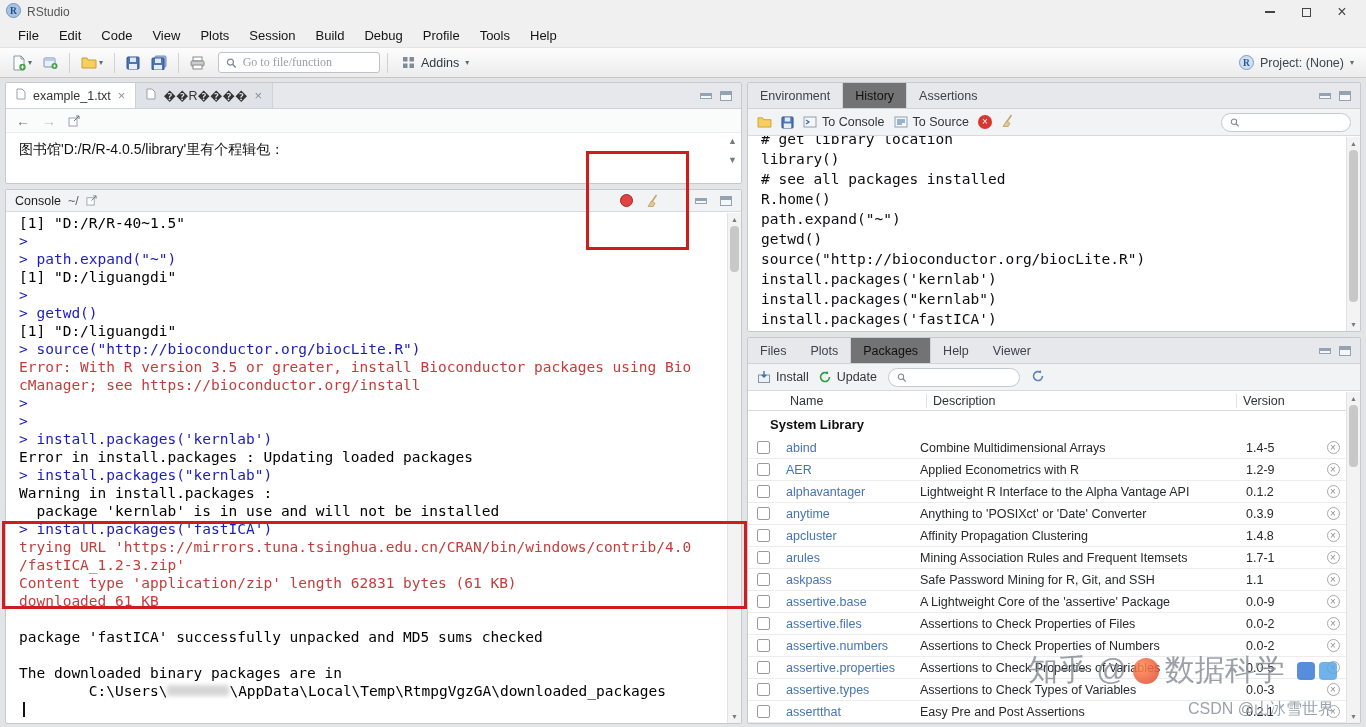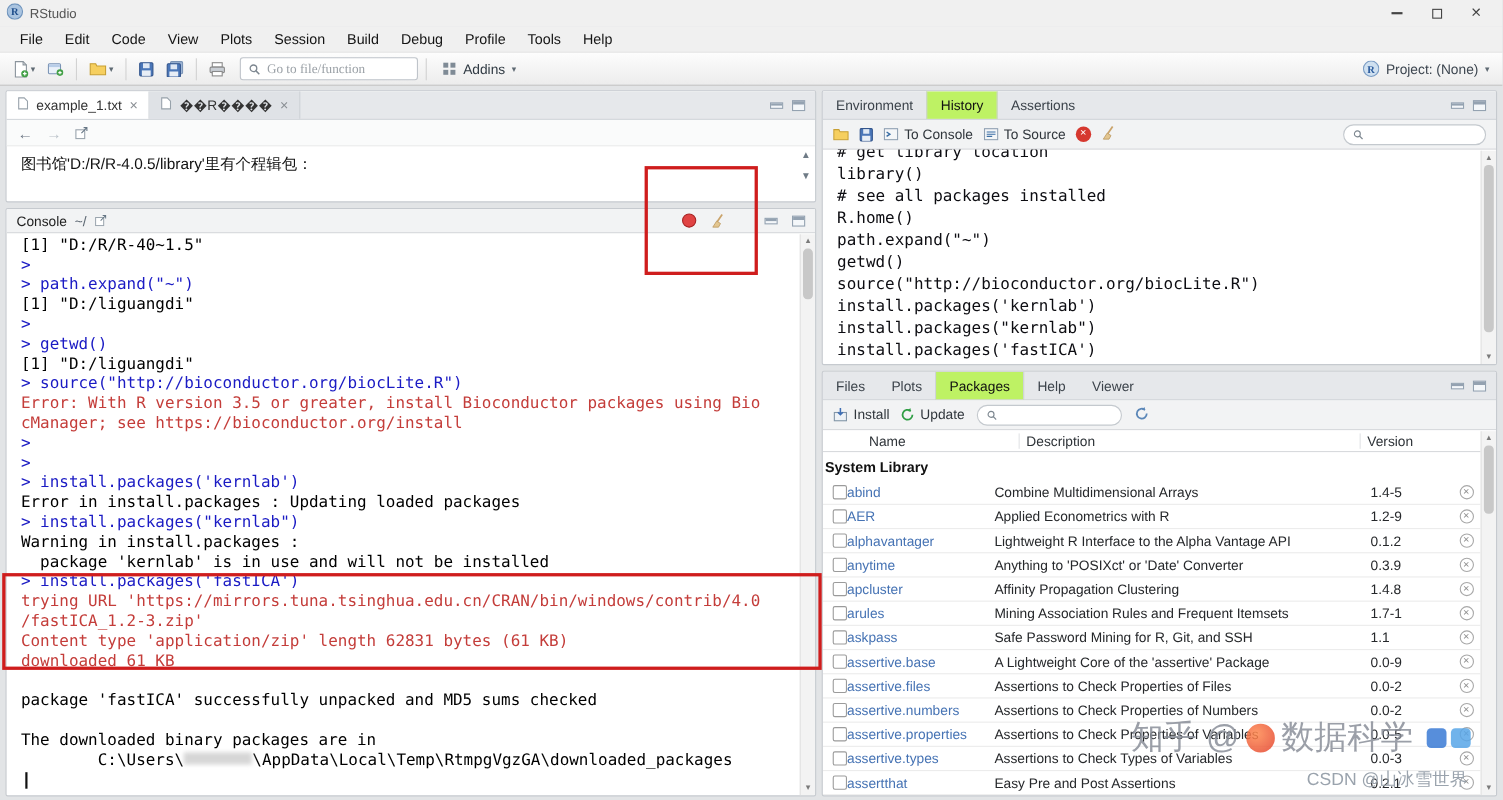--- a/index.html
+++ b/index.html
@@ -38,21 +38,21 @@
   .source-pane{height:102px;}
   .console-pane{flex:1;}
   .env-pane{height:250px;}
   .files-pane{flex:1;}
   
   .tabbar{height:26px;background:#e6e8eb;display:flex;align-items:stretch;border-bottom:1px solid #cfd3d8;flex:none;}
   .doc-tab{display:flex;align-items:center;gap:7px;padding:0 10px;font-size:12.5px;color:#333;border-right:1px solid #cfd3d8;background:#dfe2e6;}
   .doc-tab.active{background:#fff;}
   .tab-close{color:#8a8f94;font-size:13px;}
   .pane-tab{display:flex;align-items:center;padding:0 12px;font-size:12.5px;color:#3c434b;}
-  .pane-tab.active{background:#bef264;border-left:1px solid #cfd3d8;border-right:1px solid #cfd3d8;color:#111;}
+  .pane-tab.active{background:#737373;border-left:1px solid #cfd3d8;border-right:1px solid #cfd3d8;color:#111;}
   .pane-btns{margin-left:auto;display:flex;align-items:center;gap:8px;padding-right:9px;}
   .pane-btn{width:12px;height:10px;border:1px solid #94a2b1;background:#f4f7fa;position:relative;display:inline-block;}
   .pane-btn::before{content:'';position:absolute;top:0;left:0;right:0;height:3px;background:#94a2b1;}
   .pane-btn.min{height:6px;}
   .pane-btn.min::before{height:2px;}
   
   .src-toolbar{height:24px;display:flex;align-items:center;gap:12px;padding:0 10px;border-bottom:1px solid #ebebeb;background:#fafbfb;flex:none;}
   .nav-arrow{font-size:14px;color:#6b7683;line-height:1;}
   .nav-arrow.fwd{color:#b9c1c8;}
   .src-content{flex:1;position:relative;font-size:14px;padding:8px 24px 0 13px;color:#111;}
@@ -89,25 +89,25 @@
   .history-body{flex:1;font-family:"DejaVu Sans Mono","Liberation Mono",monospace;font-size:14.5px;line-height:20px;padding:0 18px 0 13px;white-space:pre;overflow:hidden;color:#0d0d12;}
   .hline:first-child{margin-top:-7px;}
   
   .pkg-search{margin-left:2px;width:132px;}
   .pkg-header{height:20px;display:flex;align-items:center;border-bottom:1px solid #d8dadd;font-size:12.5px;color:#2e3338;margin-right:14px;flex:none;padding-left:12px;}
   .ph-check{width:30px;}
   .ph-name{width:136px;padding-left:0;}
   .ph-desc{flex:1;border-left:1px solid #e1e3e6;padding-left:6px;}
   .ph-ver{width:82px;border-left:1px solid #e1e3e6;padding-left:6px;}
   .ph-x{width:28px;border-left:1px solid #e1e3e6;}
-  .pkg-section{padding:6px 0 5px 2px;font-weight:bold;font-size:13px;color:#111;flex:none;}
+  .pkg-section{padding:6px 0 5px 22px;font-weight:bold;font-size:13px;color:#111;flex:none;}
   .pkg-rows{flex:1;overflow:hidden;margin-right:14px;}
   .pkg-row{display:flex;align-items:center;height:22px;border-bottom:1px solid #ececec;font-size:12.5px;}
   .pkg-check{width:13px;height:13px;border:1px solid #9b9b9b;border-radius:2px;background:#fff;margin-left:9px;flex:none;}
-  .pkg-name{width:128px;margin-left:0;color:var(--c-link);flex:none;overflow:hidden;}
+  .pkg-name{width:128px;margin-left:16px;color:var(--c-link);flex:none;overflow:hidden;}
   .pkg-desc{flex:1;color:#26282b;padding-left:6px;overflow:hidden;}
   .pkg-ver{width:80px;color:#26282b;padding-left:6px;flex:none;}
   .pkg-remove{width:26px;flex:none;display:flex;justify-content:center;}
   .pkg-remove span{width:13px;height:13px;border:1px solid #a8a8a8;border-radius:50%;color:#8e8e8e;font-size:10px;line-height:11px;text-align:center;display:inline-block;}
   
   .annotation{position:absolute;border:3px solid var(--c-annot);z-index:50;pointer-events:none;}
   .box1{left:586px;top:151px;width:103px;height:99px;}
   .box2{left:2px;top:521px;width:745px;height:88px;}
   .wm-zhihu{position:absolute;left:1028px;top:650px;display:flex;align-items:center;gap:6px;font-size:30px;color:#8a8f99;opacity:.85;z-index:40;white-space:nowrap;}
   .wm-logo{width:26px;height:26px;border-radius:50%;background:radial-gradient(circle at 35% 35%,#ff8a50,#e23e2b);display:inline-block;flex:none;}

